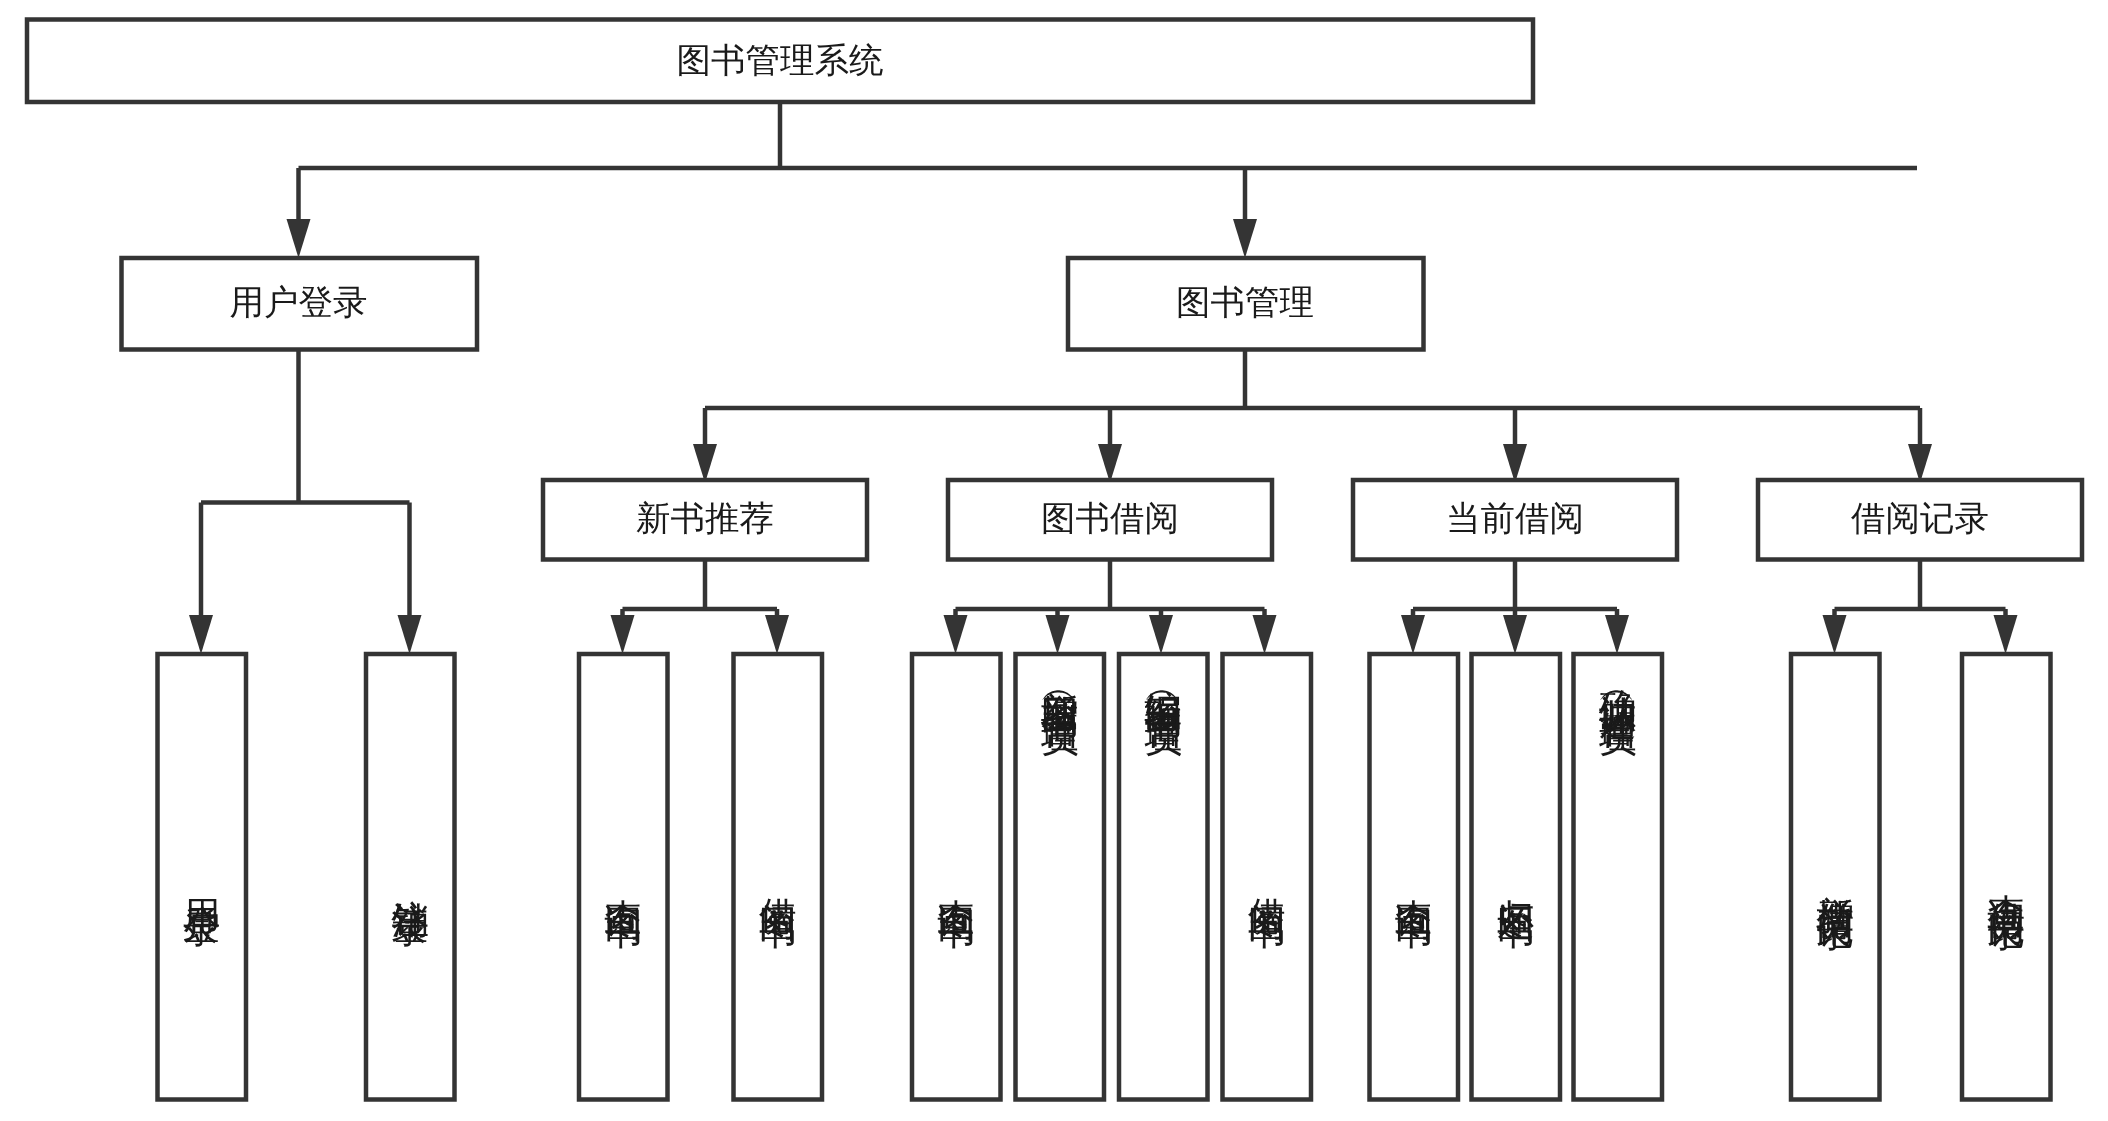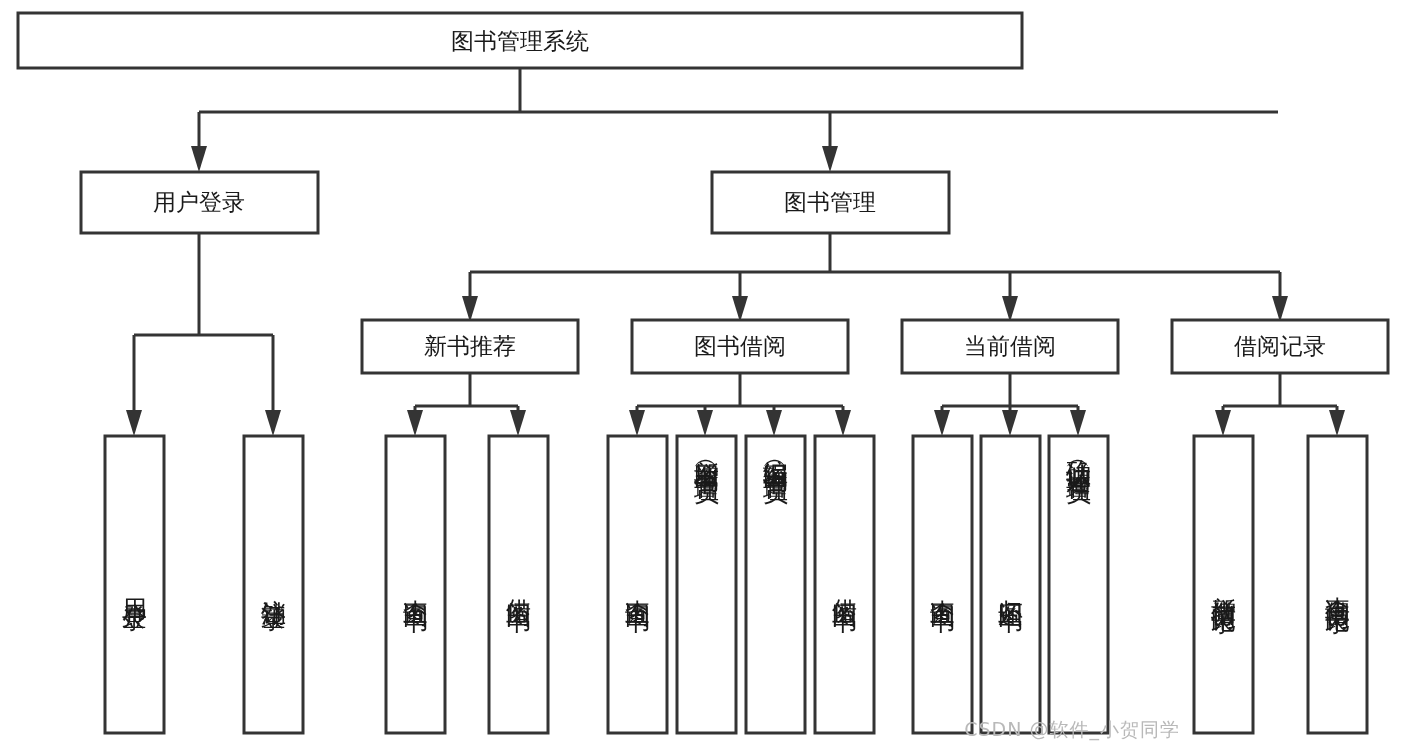--- a/index.html
+++ b/index.html
@@ -243,14 +243,13 @@
     <span class="vlabel">确认归还（管理员）</span>
   </div>
 
   <div class="vlabel-wrap" style="left:1194px; top:436px; width:59px; height:297px;">
     <span class="vlabel">新增借阅记录</span>
   </div>
   <div class="vlabel-wrap" style="left:1308px; top:436px; width:59px; height:297px;">
     <span class="vlabel">查询借阅记录</span>
   </div>
 
-  <div class="watermark">CSDN @软件_小贺同学</div>
 </div>
 
 </body></html>

